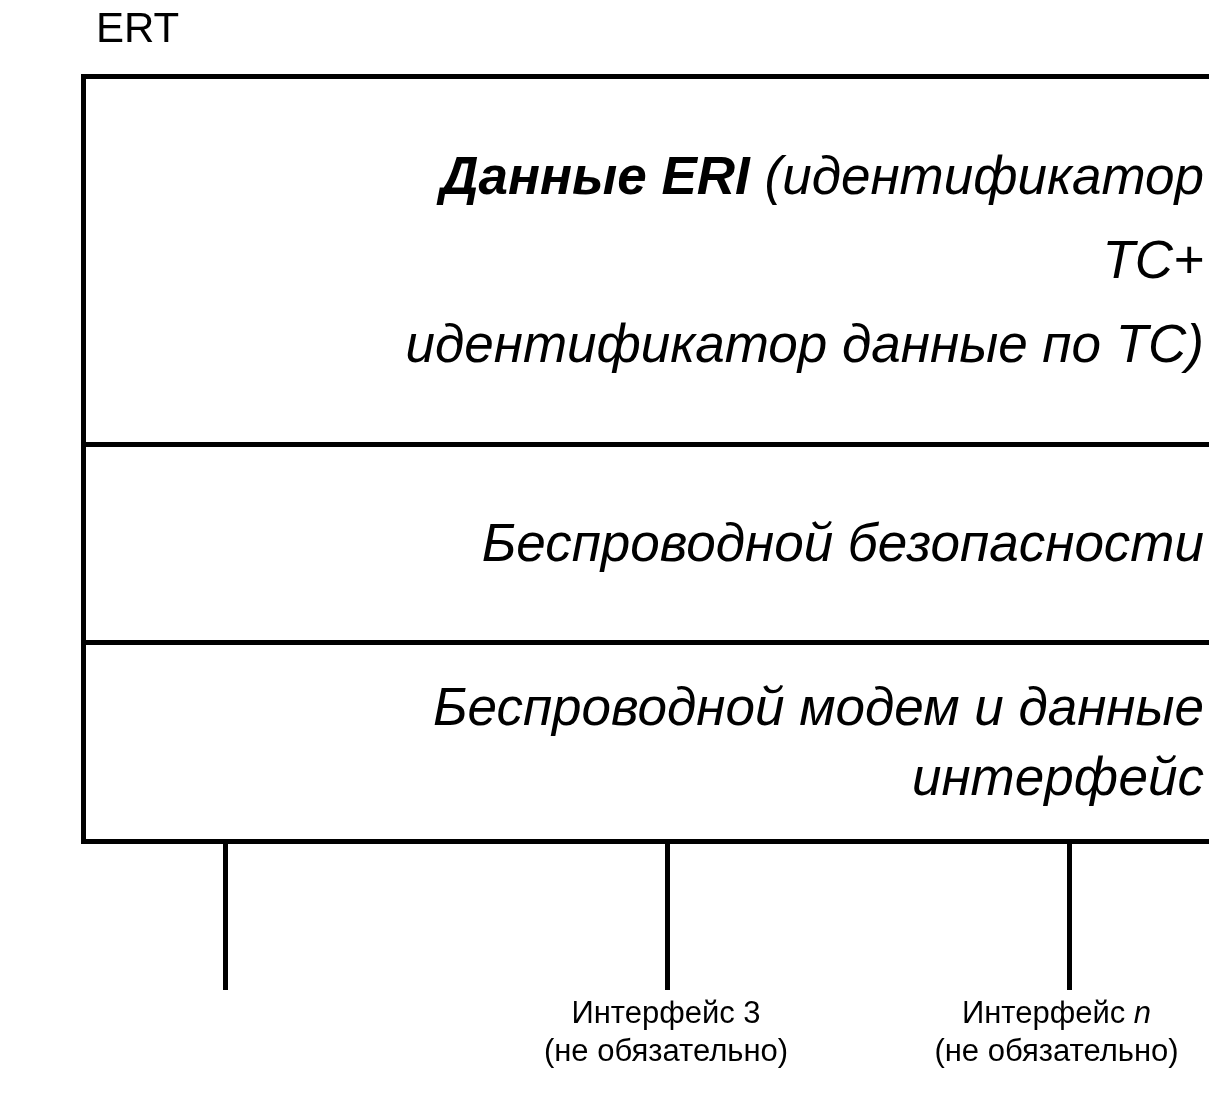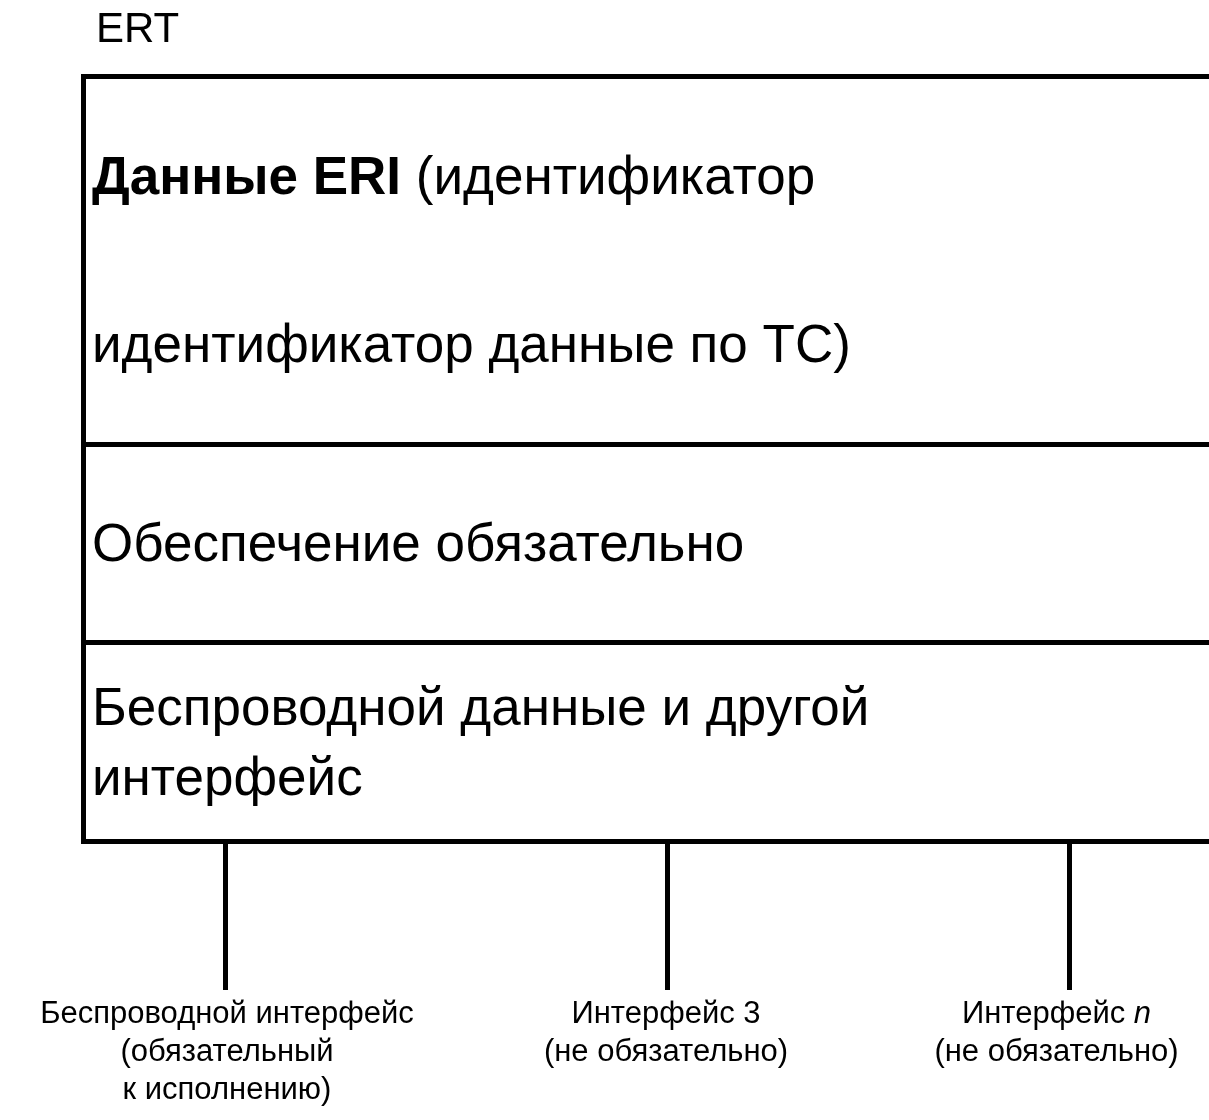--- a/index.html
+++ b/index.html
@@ -47,22 +47,23 @@
     background: #ffffff;
     display: flex;
     flex-direction: column;
   }
 
   .box-row {
     box-sizing: border-box;
     display: flex;
     align-items: center;
     justify-content: center;
-    text-align: left;
+    text-align: right;
     padding: 0 6px;
+    font-style: italic;
   }
 
   .row-eri {
     height: 370px;
     border-bottom: 5px solid #000000;
   }
   .row-security {
     height: 200px;
     border-bottom: 5px solid #000000;
   }
@@ -124,47 +125,42 @@
 
 <div id="diagram">
 
   <div class="diagram-title">ERT</div>
 
   <div class="main-box">
 
     <div class="box-row row-eri">
       <div class="row-text">
         <span class="bold">Данные ERI</span><span> (идентификатор</span><br>
-        <br>
+        <span>ТС+</span><br>
         <span>идентификатор данные по ТС)</span>
       </div>
     </div>
 
     <div class="box-row row-security">
-      <div class="row-text">Обеспечение обязательно</div>
+      <div class="row-text">Беспроводной безопасности</div>
     </div>
 
     <div class="box-row row-modem">
       <div class="row-text">
-        <span>Беспроводной данные и другой</span><br>
+        <span>Беспроводной модем и данные</span><br>
         <span>интерфейс</span>
       </div>
     </div>
 
   </div>
 
   <div class="connector connector-1"></div>
   <div class="connector connector-2"></div>
   <div class="connector connector-3"></div>
 
-  <div class="leaf-label leaf-1">
-    <span class="ln">Беспроводной интерфейс</span>
-    <span class="ln">(обязательный</span>
-    <span class="ln">к исполнению)</span>
-  </div>
 
   <div class="leaf-label leaf-2">
     <span class="ln">Интерфейс 3</span>
     <span class="ln">(не обязательно)</span>
   </div>
 
   <div class="leaf-label leaf-3">
     <span class="ln"><span>Интерфейс </span><span class="italic">n</span></span>
     <span class="ln">(не обязательно)</span>
   </div>

